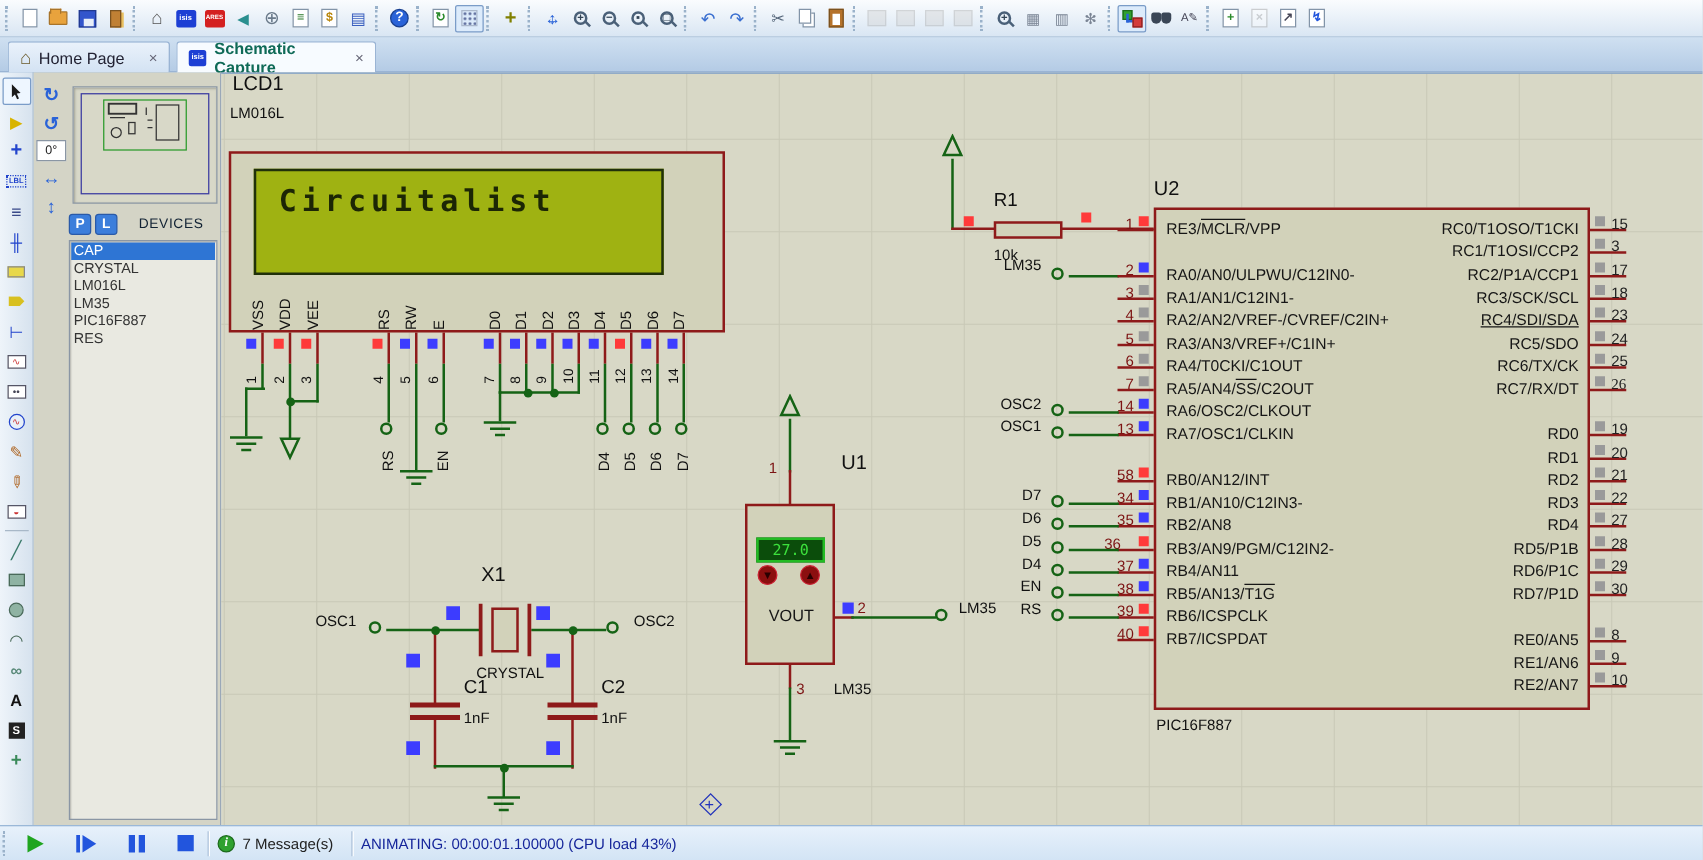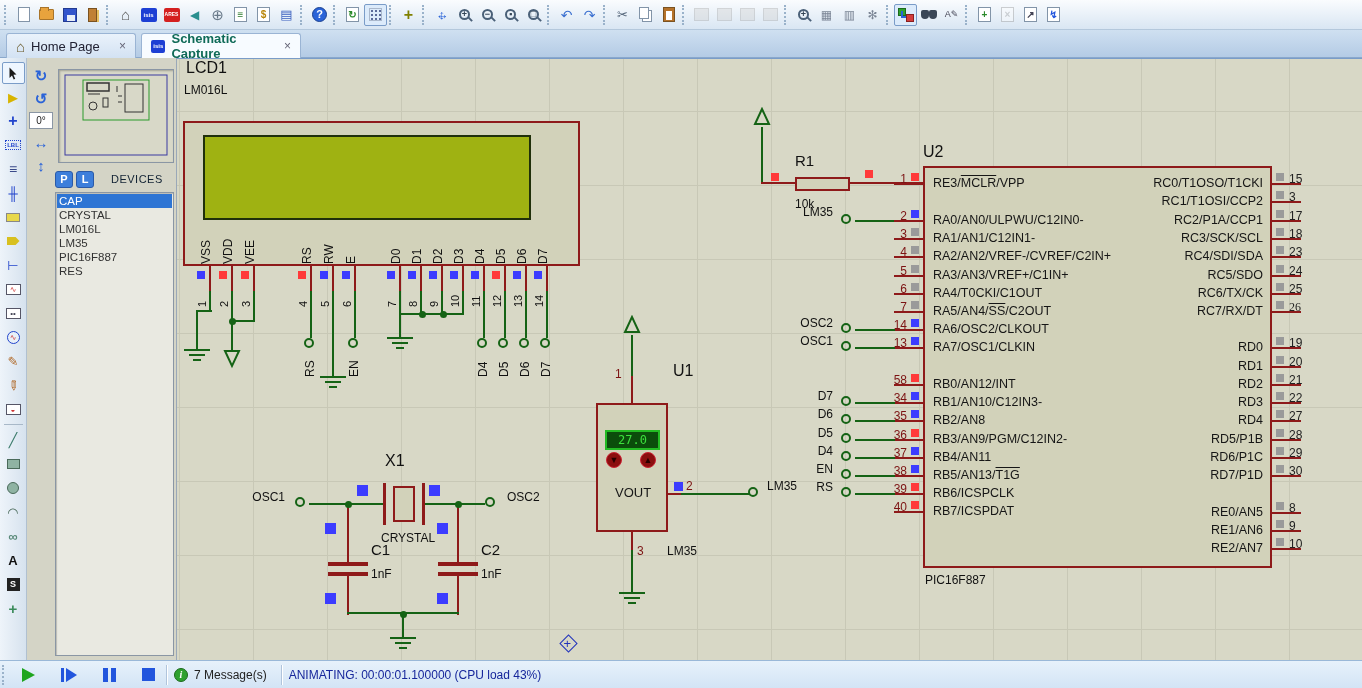--- a/index.html
+++ b/index.html
@@ -443,20 +443,21 @@
       <div class="dev-item">RES</div>
     </div>
 </div>
 
 <div id="canvas">
 
   <div class="ref" style="left:9px;top:0px;font-size:16px">LCD1</div>
   <div class="val" style="left:7px;top:24px">LM016L</div>
   <div class="comp" style="left:6px;top:62px;width:397px;height:145px"></div>
   <div id="lcd-screen">
+    <div>Circuitalist</div>
   </div>
 
   <div class="ref" style="left:618px;top:93px">R1</div>
   <div class="comp" style="left:618px;top:118px;width:55px;height:14px"></div>
   <div class="val" style="left:618px;top:138px">10k</div>
 
   <div class="ref" style="left:496px;top:303px;font-size:16px">U1</div>
   <div class="comp" style="left:419px;top:344px;width:72px;height:129px"></div>
   <div id="u1-display">27.0</div>
   <div class="u1-btn" style="left:429px;top:393px">▼</div>
@@ -656,21 +657,21 @@
       <div class="wr" style="left: 717px; top: 343px; width: 29px; height: 2px;"></div>
       <div class="sq b" style="left: 734px; top: 333px;"></div>
       <div class="pnum tr" style="left: 696px; top: 332px; width: 34px;">34</div>
       <div class="plabel" style="left: 756px; top: 336px;">RB1/AN10/C12IN3-</div>
       <div class="wr" style="left: 717px; top: 361px; width: 29px; height: 2px;"></div>
       <div class="sq b" style="left: 734px; top: 351px;"></div>
       <div class="pnum tr" style="left: 696px; top: 350px; width: 34px;">35</div>
       <div class="plabel" style="left: 756px; top: 354px;">RB2/AN8</div>
       <div class="wr" style="left: 717px; top: 380px; width: 29px; height: 2px;"></div>
       <div class="sq r" style="left: 734px; top: 370px;"></div>
-      <div class="pnum tr" style="left: 696px; top: 369px; width: 34px;">36</div>
+      <div class="pnum tr" style="left: 696px; top: 369px; width: 34px; text-align: center;">36</div>
       <div class="plabel" style="left: 756px; top: 373px;">RB3/AN9/PGM/C12IN2-</div>
       <div class="wr" style="left: 717px; top: 398px; width: 29px; height: 2px;"></div>
       <div class="sq b" style="left: 734px; top: 388px;"></div>
       <div class="pnum tr" style="left: 696px; top: 387px; width: 34px;">37</div>
       <div class="plabel" style="left: 756px; top: 391px;">RB4/AN11</div>
       <div class="wr" style="left: 717px; top: 416px; width: 29px; height: 2px;"></div>
       <div class="sq b" style="left: 734px; top: 406px;"></div>
       <div class="pnum tr" style="left: 696px; top: 405px; width: 34px;">38</div>
       <div class="plabel" style="left: 756px; top: 409px;">RB5/AN13/<span class="ov">T1G</span></div>
       <div class="wr" style="left: 717px; top: 434px; width: 29px; height: 2px;"></div>
@@ -693,21 +694,21 @@
       <div class="sq y" style="left: 1099px; top: 151px;"></div>
       <div class="pnum" style="left: 1112px; top: 150px; color: rgb(34, 34, 34);">17</div>
       <div class="plabel tr" style="left: 886px; top: 154px; width: 200px;">RC2/P1A/CCP1</div>
       <div class="wr" style="left: 1095px; top: 179px; width: 29px; height: 2px;"></div>
       <div class="sq y" style="left: 1099px; top: 169px;"></div>
       <div class="pnum" style="left: 1112px; top: 168px; color: rgb(34, 34, 34);">18</div>
       <div class="plabel tr" style="left: 886px; top: 172px; width: 200px;">RC3/SCK/SCL</div>
       <div class="wr" style="left: 1095px; top: 197px; width: 29px; height: 2px;"></div>
       <div class="sq y" style="left: 1099px; top: 187px;"></div>
       <div class="pnum" style="left: 1112px; top: 186px; color: rgb(34, 34, 34);">23</div>
-      <div class="plabel tr" style="left: 886px; top: 190px; width: 200px;">RC4/SDI/SDA</div>
+      <div class="plabel tr" style="left: 886px; top: 190px; width: 200px; text-decoration: underline;">RC4/SDI/SDA</div>
       <div class="wr" style="left: 1095px; top: 216px; width: 29px; height: 2px;"></div>
       <div class="sq y" style="left: 1099px; top: 206px;"></div>
       <div class="pnum" style="left: 1112px; top: 205px; color: rgb(34, 34, 34);">24</div>
       <div class="plabel tr" style="left: 886px; top: 209px; width: 200px;">RC5/SDO</div>
       <div class="wr" style="left: 1095px; top: 234px; width: 29px; height: 2px;"></div>
       <div class="sq y" style="left: 1099px; top: 224px;"></div>
       <div class="pnum" style="left: 1112px; top: 223px; color: rgb(34, 34, 34);">25</div>
       <div class="plabel tr" style="left: 886px; top: 227px; width: 200px;">RC6/TX/CK</div>
       <div class="wr" style="left: 1095px; top: 252px; width: 29px; height: 2px;"></div>
       <div class="sq y" style="left: 1099px; top: 242px;"></div>

